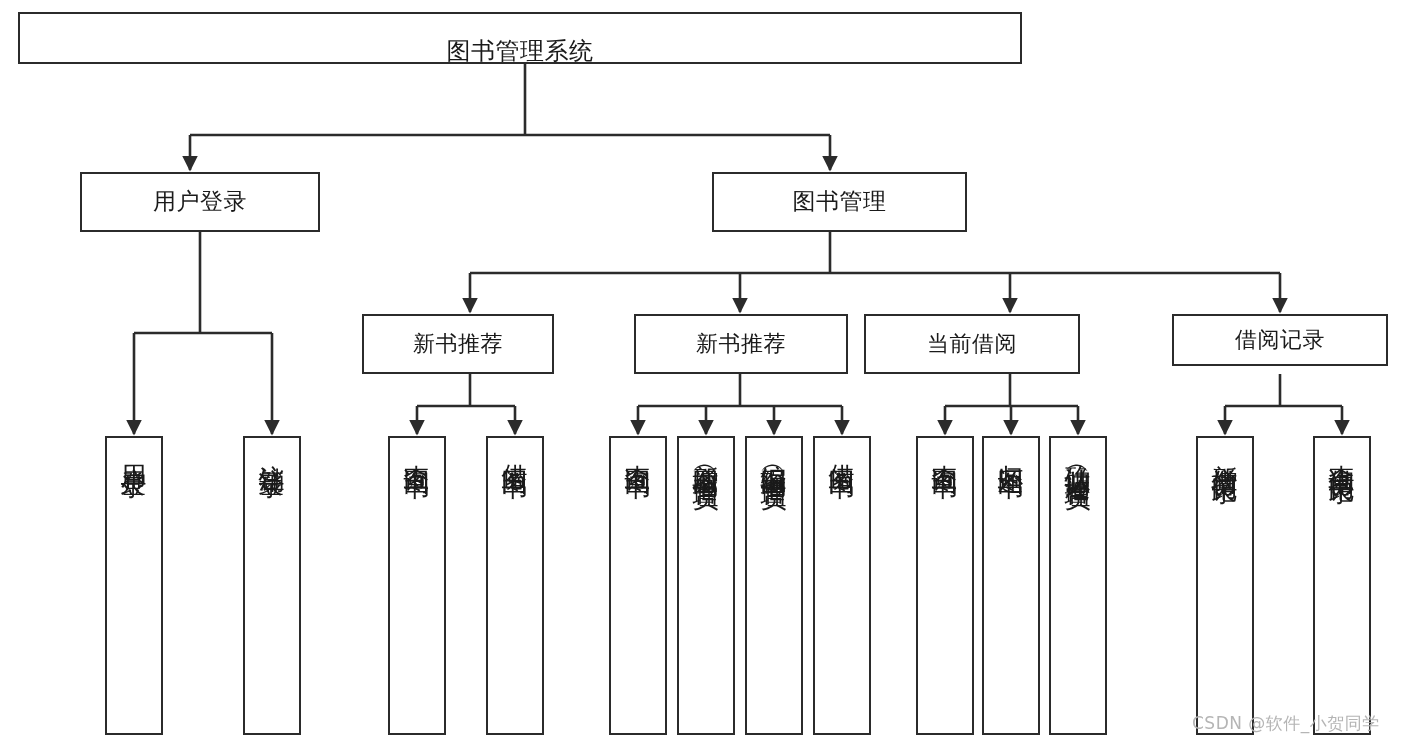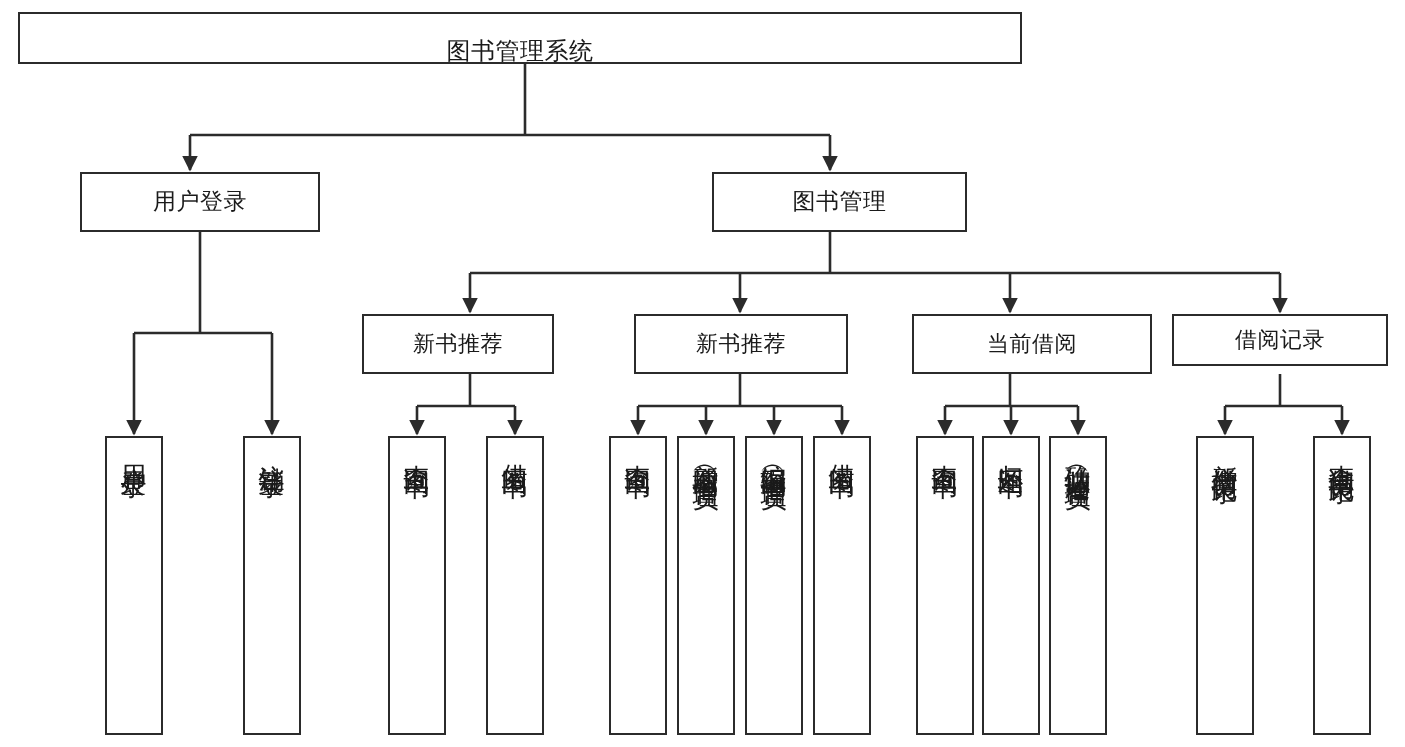--- a/index.html
+++ b/index.html
@@ -129,21 +129,21 @@
       </div>
       <div class="node level1" style="left: 712px; top: 172px; width: 255px; height: 60px;">
         <div class="node-label">图书管理</div>
       </div>
       <div class="node level2" style="left: 362px; top: 314px; width: 192px; height: 60px;">
         <div class="node-label">新书推荐</div>
       </div>
       <div class="node level2" style="left: 634px; top: 314px; width: 214px; height: 60px;">
         <div class="node-label">新书推荐</div>
       </div>
-      <div class="node level2" style="left: 912px; top: 314px; width: 240px; height: 60px;">
+      <div class="node level2" style="left: 864px; top: 314px; width: 216px; height: 60px;">
         <div class="node-label">当前借阅</div>
       </div>
       <div class="node level2" style="left: 1172px; top: 314px; width: 216px; height: 52px;">
         <div class="node-label">借阅记录</div>
       </div>
       <div class="node leaf" style="left: 105px; top: 436px; width: 58px; height: 299px;">
         <div class="node-label">用户登录</div>
       </div>
       <div class="node leaf" style="left: 243px; top: 436px; width: 58px; height: 299px;">
         <div class="node-label">注销登录</div>
@@ -176,14 +176,15 @@
         <div class="node-label">确认归还（管理员）</div>
       </div>
       <div class="node leaf tall" style="left: 1196px; top: 436px; width: 58px; height: 299px;">
         <div class="node-label">新增借阅记录</div>
       </div>
       <div class="node leaf tall" style="left: 1313px; top: 436px; width: 58px; height: 299px;">
         <div class="node-label">查询借阅记录</div>
       </div>
     </div>
 
+  <div class="watermark" style="left:1192px; top:712px;">CSDN @软件_小贺同学</div>
 
 </div>
 
 </body></html>

